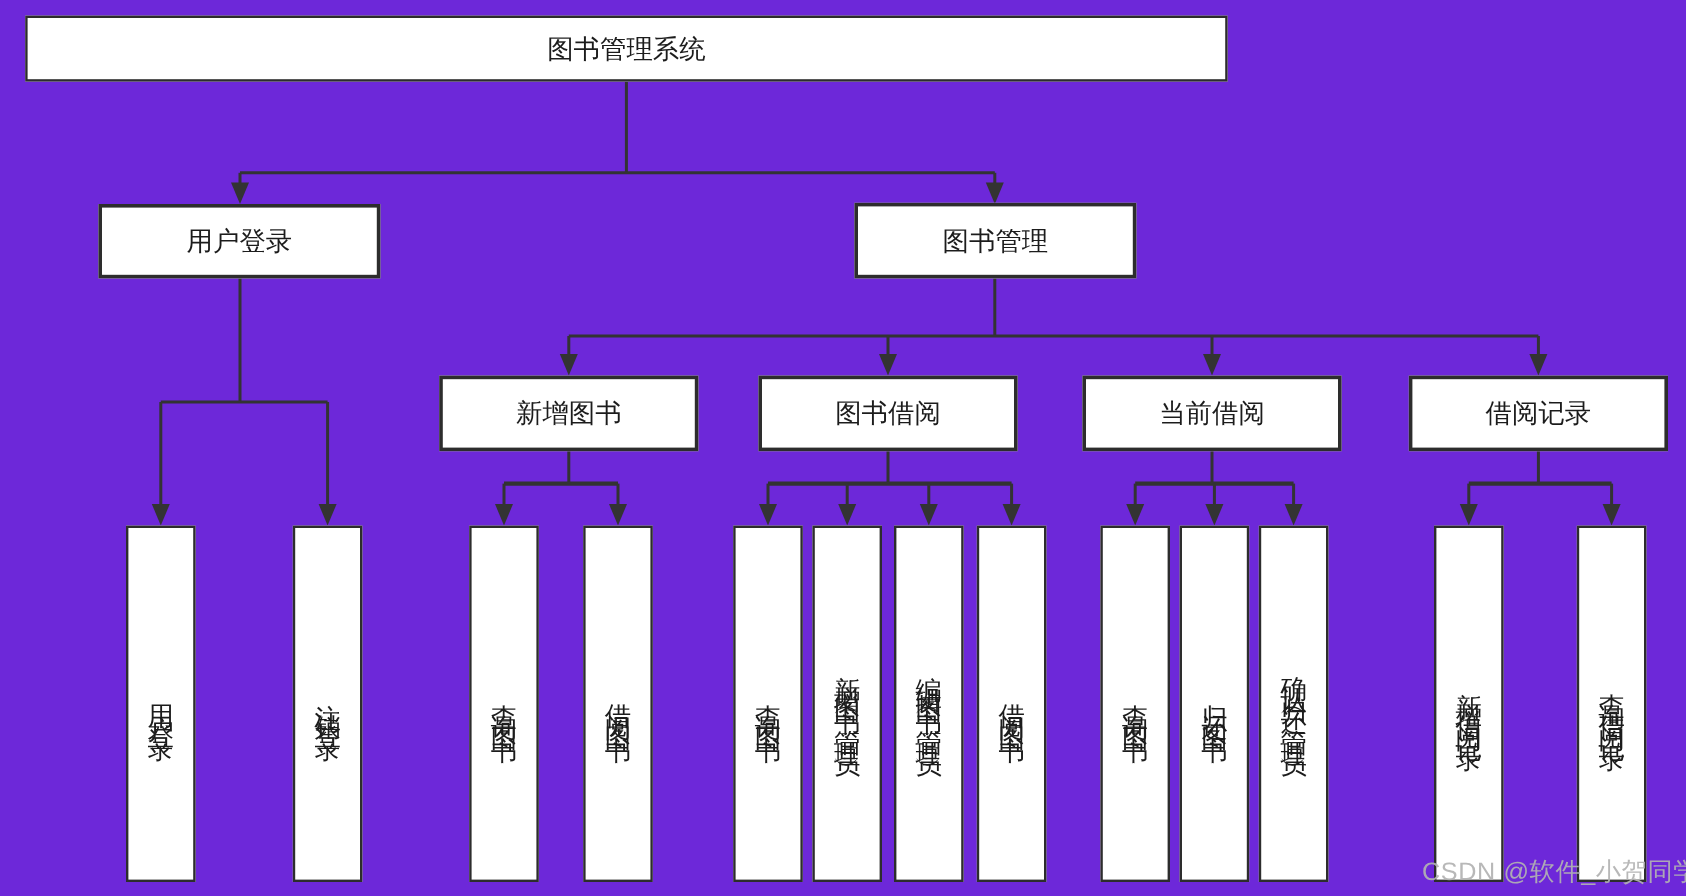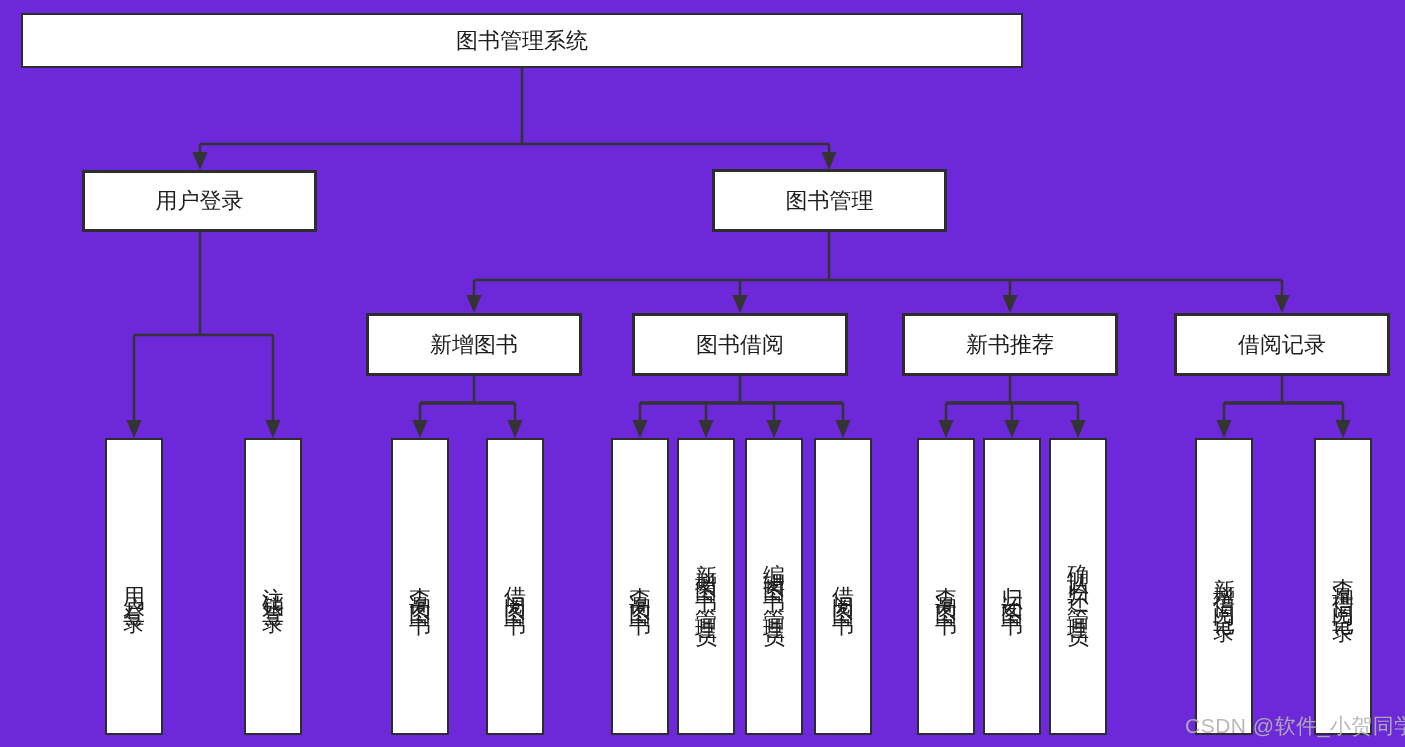--- a/index.html
+++ b/index.html
@@ -126,21 +126,21 @@
     <span>图书管理</span>
   </div>
 
   <div class="node" style="left:366px;top:313px;width:216px;height:63px;">
     <span>新增图书</span>
   </div>
   <div class="node" style="left:632px;top:313px;width:216px;height:63px;">
     <span>图书借阅</span>
   </div>
   <div class="node" style="left:902px;top:313px;width:216px;height:63px;">
-    <span>新书推荐</span>
+    <span>当前借阅</span>
   </div>
   <div class="node" style="left:1174px;top:313px;width:216px;height:63px;">
     <span>借阅记录</span>
   </div>
 
   <div class="node leaf" style="left:105px;top:438px;width:58px;height:297px;">
     <span>用户登录</span>
   </div>
   <div class="node leaf" style="left:244px;top:438px;width:58px;height:297px;">
     <span>注销登录</span>

